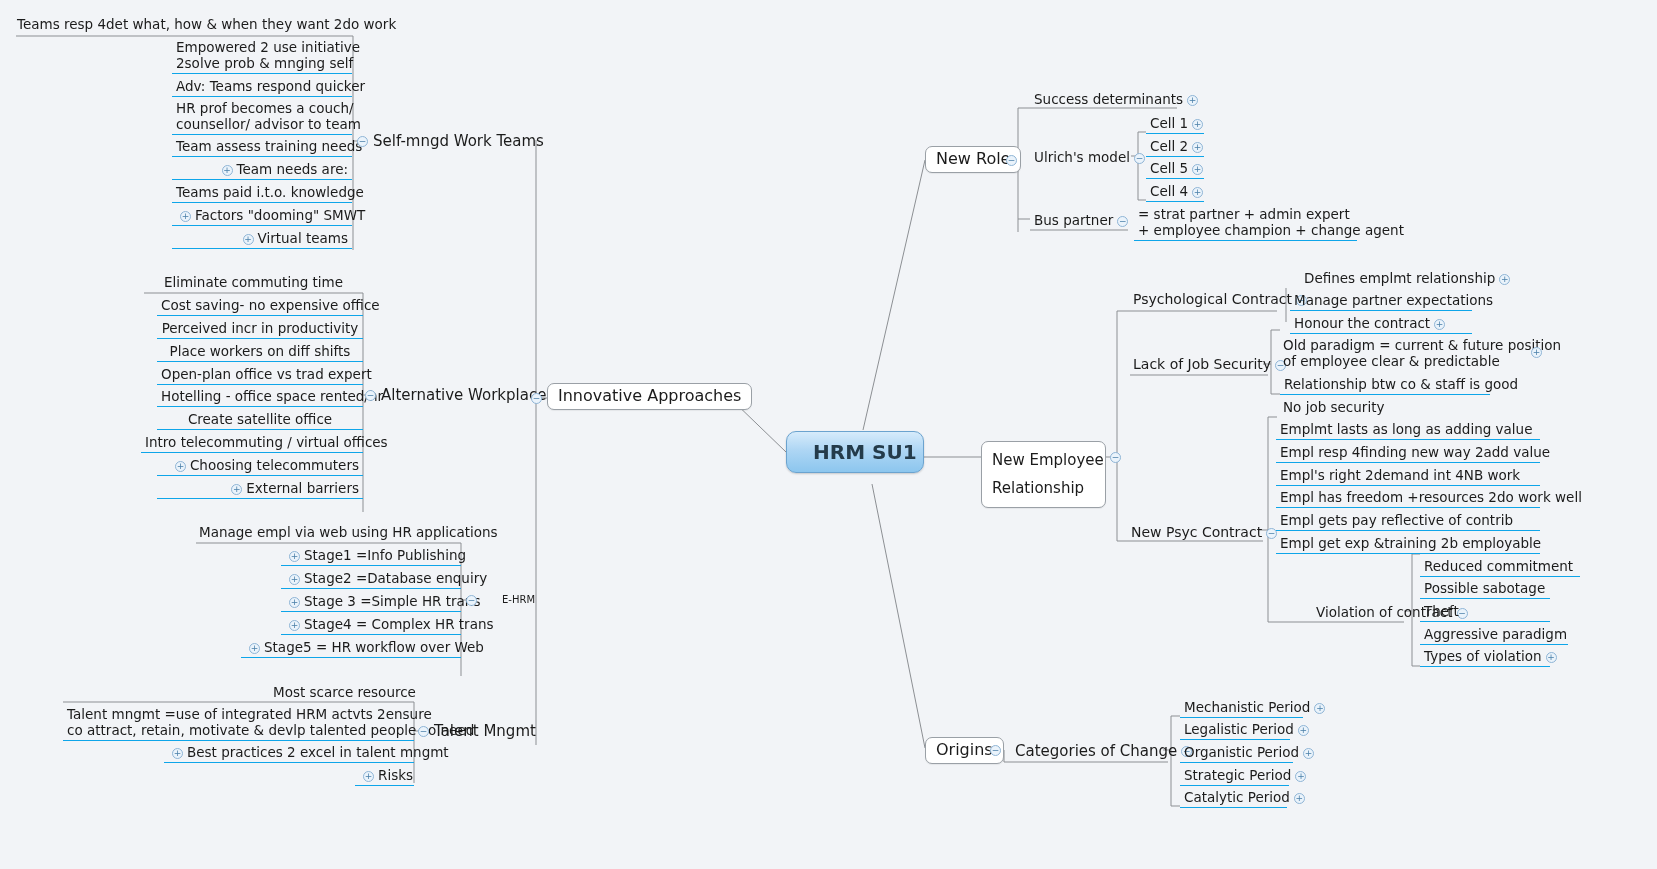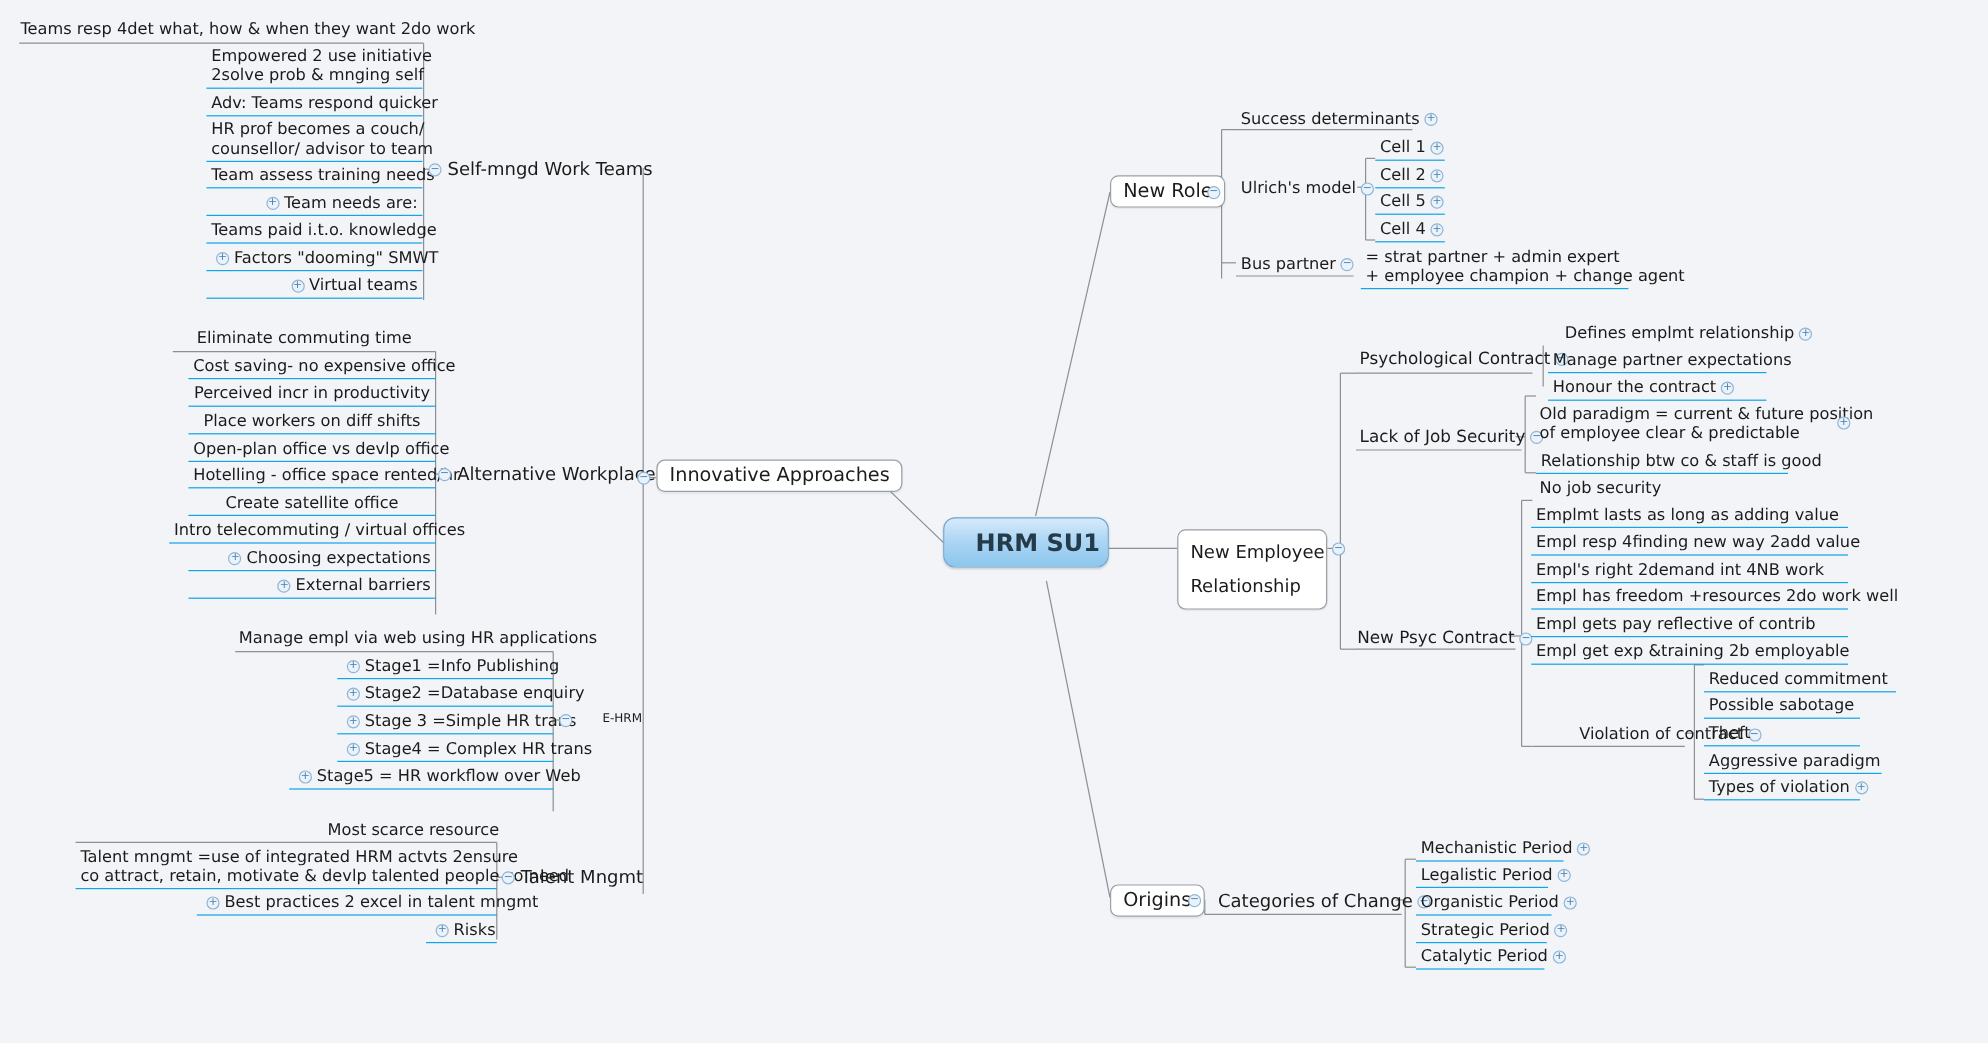--- a/index.html
+++ b/index.html
@@ -191,25 +191,25 @@
   <div class="node leaf txt-right" style="left:172px;top:229px;width:180px;"><span class="inlinetog">+</span><span>Virtual teams</span></div>
 
   <div class="tog" style="left:357px;top:136px;" data-g="−"></div>
   <div class="node plain txt-left" style="left:370px;top:132px;font-size:15px;">Self-mngd Work Teams</div>
 
   <div class="node plain txt-center" style="left:144px;top:273px;width:219px;">Eliminate commuting time</div>
 
   <div class="node leaf txt-center" style="left:157px;top:296px;width:206px;">Cost saving- no expensive office</div>
   <div class="node leaf txt-center" style="left:157px;top:319px;width:206px;">Perceived incr in productivity</div>
   <div class="node leaf txt-center" style="left:157px;top:342px;width:206px;">Place workers on diff shifts</div>
-  <div class="node leaf txt-center" style="left:157px;top:365px;width:206px;">Open-plan office vs devlp office</div>
+  <div class="node leaf txt-center" style="left:157px;top:365px;width:206px;">Open-plan office vs trad expert</div>
   <div class="node leaf txt-center" style="left:157px;top:387px;width:206px;">Hotelling - office space rented/hr</div>
   <div class="node leaf txt-center" style="left:157px;top:410px;width:206px;">Create satellite office</div>
   <div class="node leaf txt-center" style="left:141px;top:433px;width:222px;">Intro telecommuting / virtual offices</div>
-  <div class="node leaf txt-right" style="left:157px;top:456px;width:206px;"><span class="inlinetog">+</span><span>Choosing expectations</span></div>
+  <div class="node leaf txt-right" style="left:157px;top:456px;width:206px;"><span class="inlinetog">+</span><span>Choosing telecommuters</span></div>
   <div class="node leaf txt-right" style="left:157px;top:479px;width:206px;"><span class="inlinetog">+</span><span>External barriers</span></div>
 
   <div class="tog" style="left:365px;top:390px;" data-g="−"></div>
   <div class="node plain txt-left" style="left:378px;top:386px;font-size:15px;">Alternative Workplace</div>
 
   <div class="node plain txt-center" style="left:196px;top:523px;width:265px;">Manage empl via web using HR applications</div>
 
   <div class="node leaf txt-right" style="left:281px;top:546px;width:180px;"><span class="inlinetog">+</span><span>Stage1 =Info Publishing</span></div>
   <div class="node leaf txt-right" style="left:281px;top:569px;width:180px;"><span class="inlinetog">+</span><span>Stage2 =Database enquiry</span></div>
   <div class="node leaf txt-right" style="left:281px;top:592px;width:180px;"><span class="inlinetog">+</span><span>Stage 3 =Simple HR trans</span></div>

